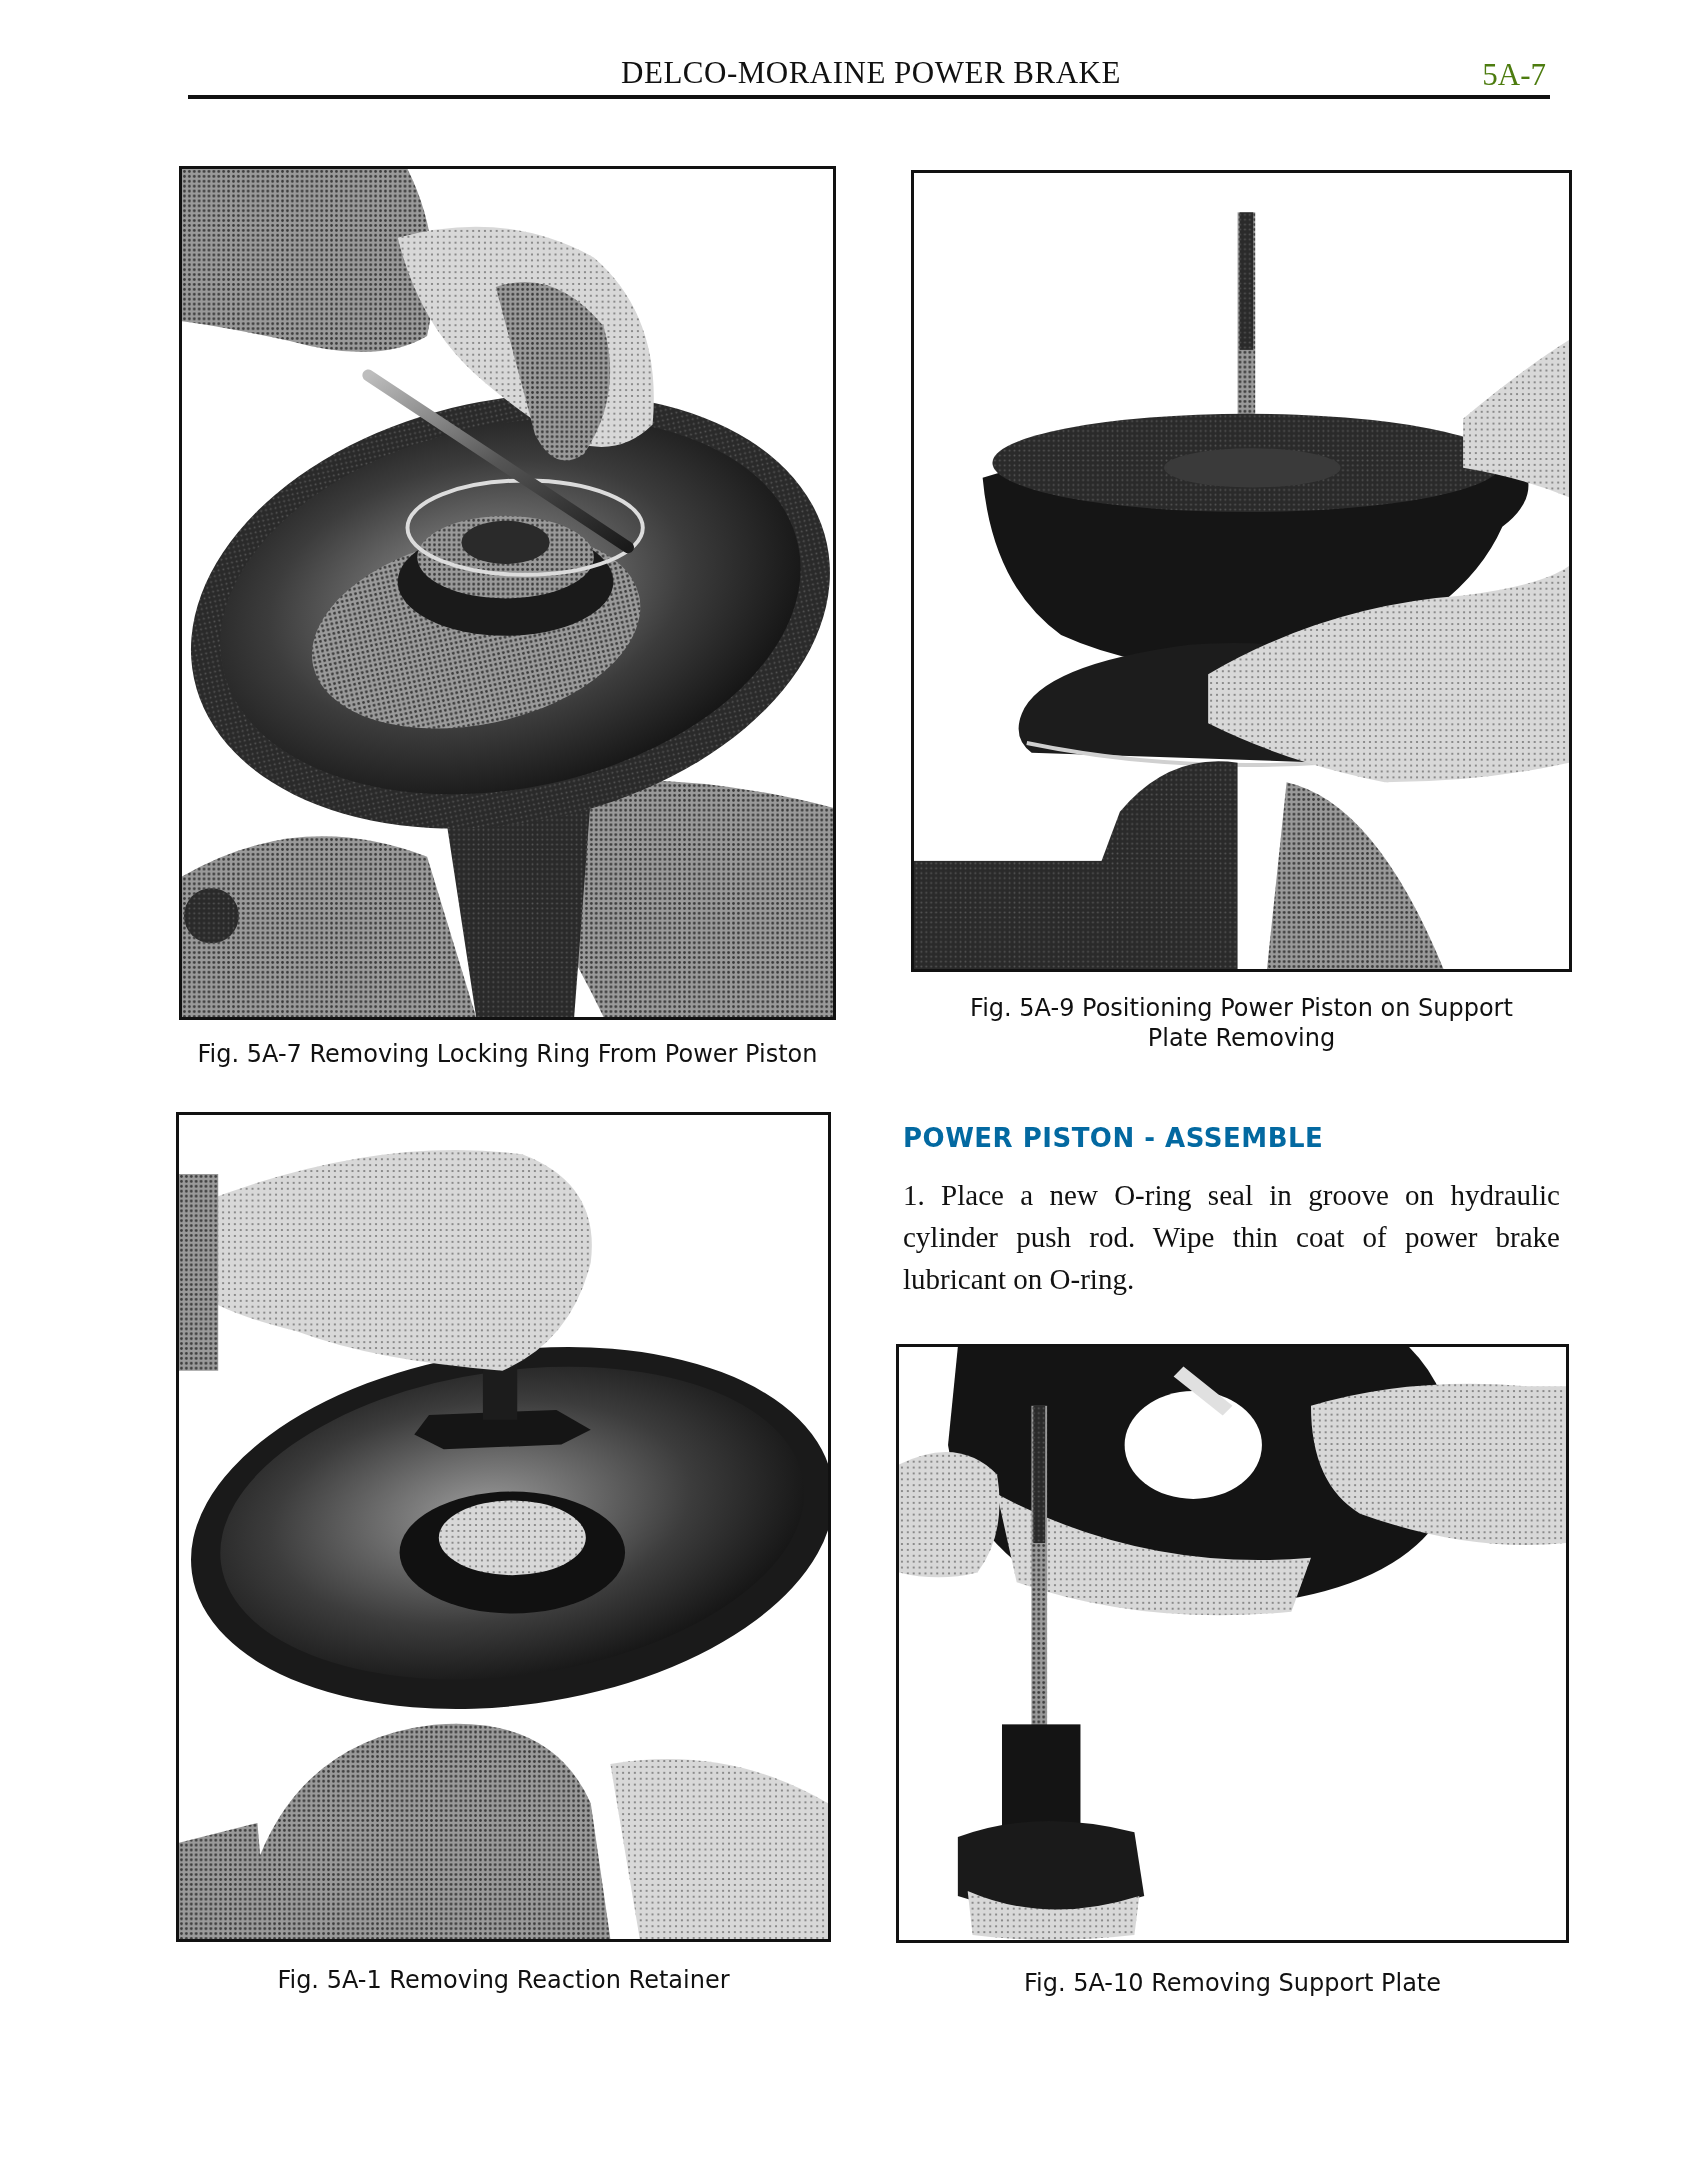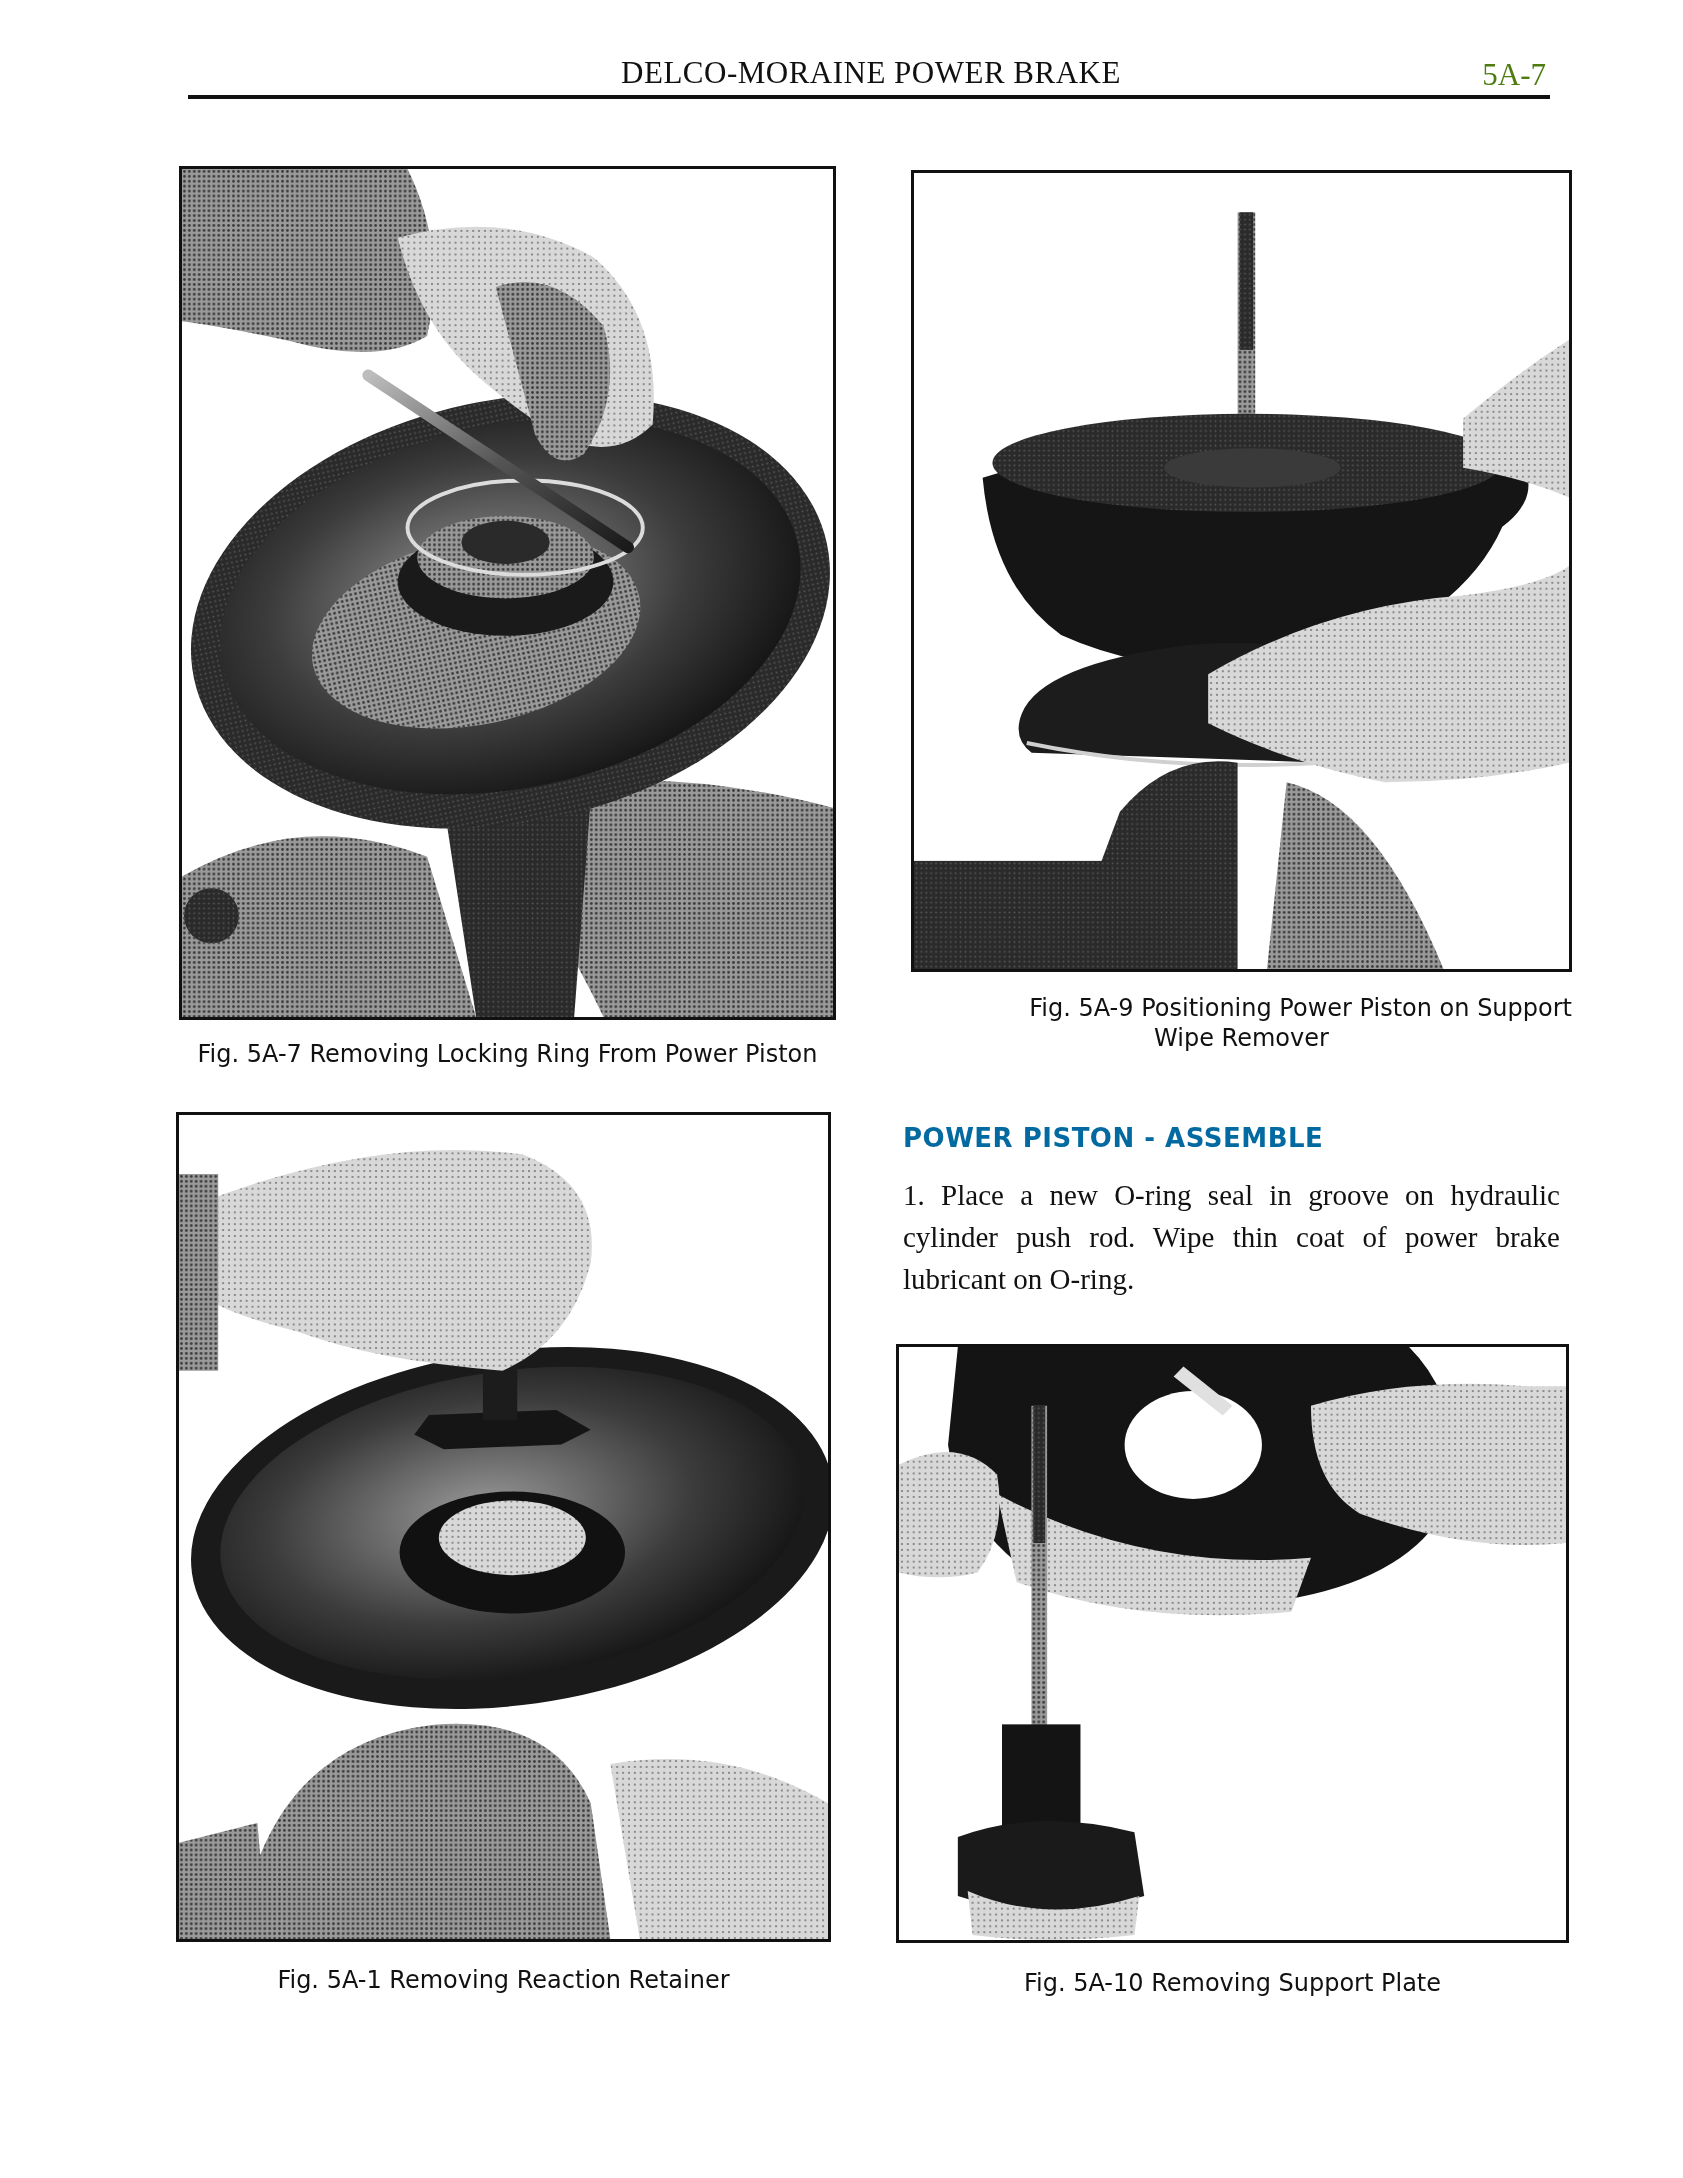--- a/index.html
+++ b/index.html
@@ -110,22 +110,22 @@
     <path d="M115 580 Q260 610 420 600" stroke="#d0d0d0" stroke-width="4" fill="none"></path>
 
     <path d="M210 650 Q260 590 330 600 L330 810 L150 810 Z" fill="url(#ht-dark)"></path>
     <path d="M380 620 Q470 640 540 810 L360 810 Z" fill="url(#ht-mid)"></path>
     <rect x="0" y="700" width="200" height="110" fill="url(#ht-dark)"></rect>
 
     <path d="M560 250 Q620 200 668 170 L668 330 Q620 310 560 300 Z" fill="url(#ht-light)"></path>
     <path d="M300 510 Q420 440 560 430 Q640 420 668 400 L668 600 Q580 620 480 620 Q380 600 300 560 Z" fill="url(#ht-light)"></path>
   </svg>
 </div>
-<div class="abs caption" style="left:911px; width:661px; top:994px;text-align:right;">Fig. 5A-9 Positioning Power Piston on Support</div>
-<div class="abs caption" style="left:911px; width:661px; top:1024px;">Wipe Remover</div>
+<div class="abs caption" style="left:911px; width:661px; top:994px;">Fig. 5A-9 Positioning Power Piston on Support</div>
+<div class="abs caption" style="left:911px; width:661px; top:1024px;">Plate Removing</div>
 
 <div class="abs section-heading">POWER PISTON - ASSEMBLE</div>
 <div class="abs body-text">1. Place a new O-ring seal in groove on hydraulic cylinder push rod. Wipe thin coat of power brake lubricant on O-ring.</div>
 
 <div class="abs frame" style="left:176px; top:1112px; width:655px; height:830px;" title="Hand lifting a reaction retainer out of the power piston mounted on a vise">
   <svg viewBox="0 0 662 838" preserveAspectRatio="none">
     <rect width="662" height="838" fill="#ffffff"></rect>
 
     <path d="M60 838 Q90 640 260 620 Q380 610 420 700 L440 838 Z" fill="url(#ht-mid)"></path>
     <path d="M440 660 Q560 640 662 700 L662 838 L470 838 Z" fill="url(#ht-light)"></path>

